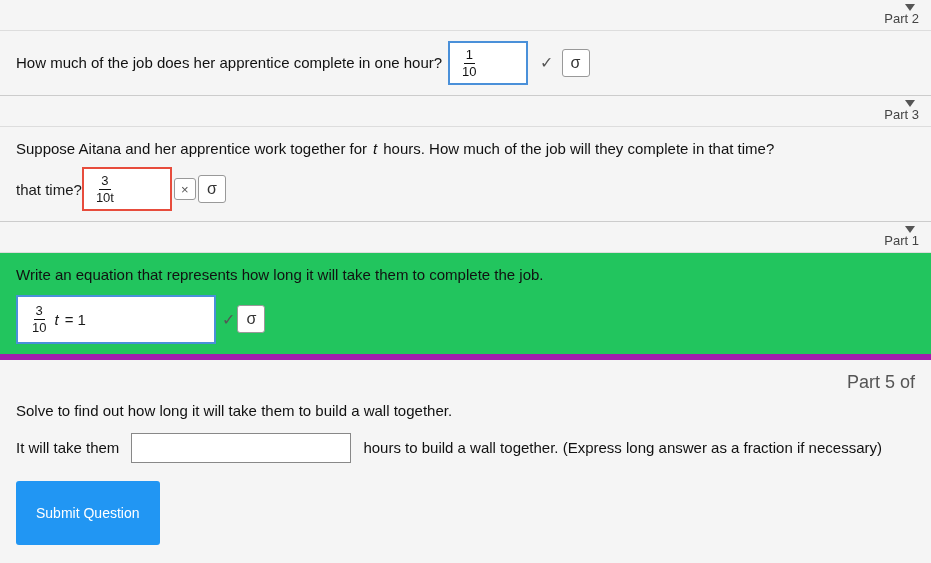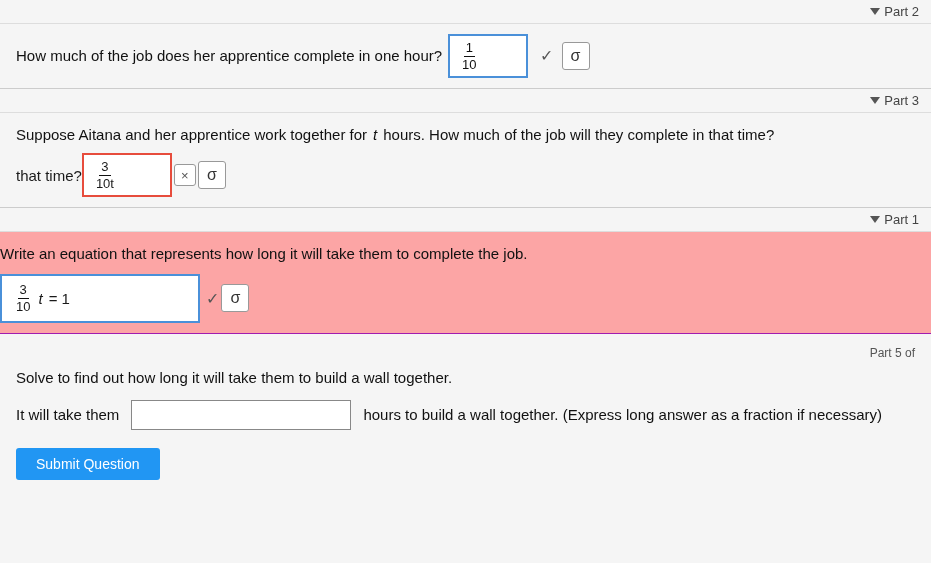--- a/index.html
+++ b/index.html
@@ -14,26 +14,27 @@
     .main-container {
       background: #f5f5f5;
       width: 931px;
       min-height: 563px;
       padding: 0;
       position: relative;
     }
     .part-header {
       display: flex;
       justify-content: flex-end;
-      align-items: center;
+      align-items: flex-end;
       padding: 4px 12px;
       font-size: 13px;
       color: #333;
       border-bottom: 1px solid #ddd;
       background: #f5f5f5;
+      flex-direction: column;
     }
     .part-label {
       font-size: 13px;
       color: #444;
     }
     .triangle-icon {
       display: inline-block;
       width: 0;
       height: 0;
       border-left: 5px solid transparent;
@@ -128,33 +129,33 @@
       display: flex;
       align-items: flex-start;
       flex-wrap: wrap;
       gap: 8px;
     }
     .inline-answer-area {
       display: flex;
       align-items: center;
     }
     .part4-section {
-      padding: 10px 0;
-      background: #fca5a5;
-      border-bottom: 1px solid #a21caf;
+      padding: 10px 16px;
+      background: #22c55e;
+      border-bottom: 6px solid #a21caf;
     }
     .part5-section {
       padding: 10px 16px;
       background: #f5f5f5;
     }
     .submit-btn {
       background: #2196F3;
       color: #fff;
       border: none;
-      padding: 8px 20px;
+      padding: 24px 20px;
       font-size: 14px;
       cursor: pointer;
       border-radius: 3px;
       margin-top: 8px;
     }
     .equation-box {
       display: inline-flex;
       align-items: center;
       border: 2px solid #4a90d9;
       background: #fff;
@@ -242,21 +243,21 @@
         <span style="font-style:italic;margin-left:2px;">t</span>
         <span style="margin-left:2px;">= 1</span>
       </span>
       <span class="check-icon">✓</span>
       <button class="sigma-btn">σ</button>
     </div>
   </div>
 
   <div class="part5-section">
     <div class="part-header" style="justify-content:flex-end;padding:2px 0 6px 0;border:none;background:transparent;">
-      <span class="part-label" style="font-size:12px;color:#555;">Part 5 of</span>
+      <span class="part-label" style="font-size:18px;color:#555;">Part 5 of</span>
     </div>
     <div class="question-text" style="margin-bottom:10px;">
       <span>Solve to find out how long it will take them to build a wall together.</span>
     </div>
     <div class="question-text">
       <span>It will take them</span>
       <input type="text" class="empty-answer-box" style="border: 1px solid rgb(136, 136, 136); background: rgb(255, 255, 255); height: 30px; width: 220px; margin: 0px 6px; vertical-align: middle;">
       <span>hours to build a wall together. (Express long answer as a fraction if necessary)</span>
     </div>
     <div style="margin-top:10px;">

